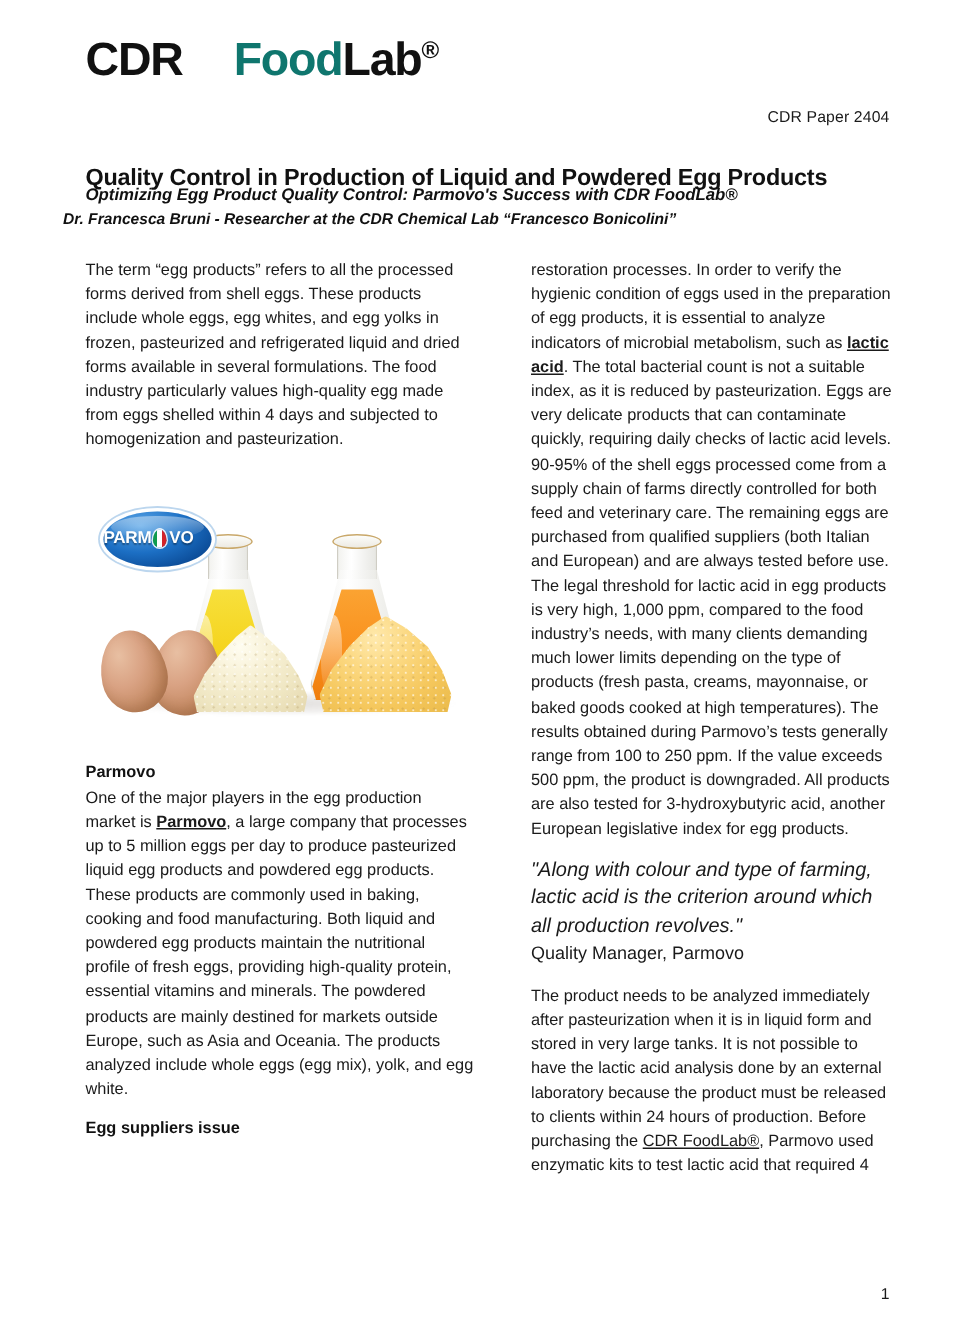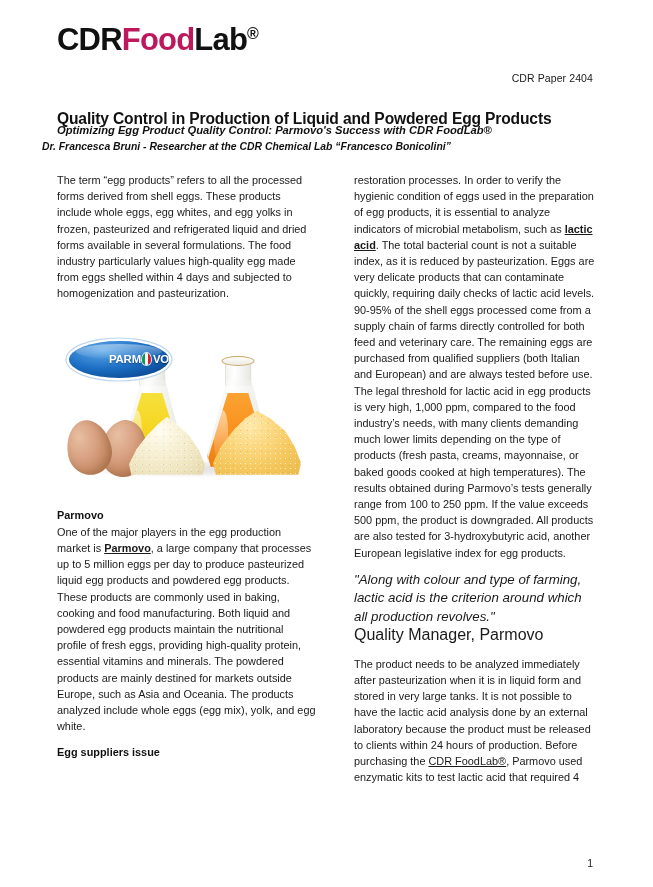--- a/index.html
+++ b/index.html
@@ -28,21 +28,21 @@
     position: absolute;
     left: 57px;
     top: 24px;
     font-size: 31px;
     font-weight: 700;
     letter-spacing: -0.8px;
     line-height: 1;
     white-space: nowrap;
   }
   .brand .b-cdr  { color: #111111; }
-  .brand .b-food { color: #be185d; }
+  .brand .b-food { color: #0f766e; margin-left: 34px; }
   .brand .b-lab  { color: #111111; }
   .brand .b-reg  { color: #111111; font-size: 16px; vertical-align: super; font-weight: 700; }
 
   .paper-code {
     position: absolute;
     right: 60px;
     top: 72px;
     font-size: 10.5px;
     color: #1a1a1a;
     letter-spacing: 0.1px;
@@ -123,21 +123,21 @@
   }
 
   .quote {
     font-size: 13.3px;
     line-height: 18.5px;
     font-style: italic;
     color: #1a1a1a;
     margin-bottom: 0 !important;
   }
   .quote-attr {
-    font-size: 16px;
+    font-size: 12px;
     line-height: 18.5px;
     color: #1a1a1a;
     margin-bottom: 11px !important;
   }
 
   
   .figure {
     position: relative;
     width: 259px;
     height: 182px;
@@ -155,27 +155,27 @@
     position: absolute;
     left: 18px; top: 148px;
     width: 228px; height: 16px;
     background: radial-gradient(ellipse at center, rgba(120,110,100,0.22) 0%, rgba(120,110,100,0.10) 48%, rgba(255,255,255,0) 72%);
     filter: blur(1px);
   }
   
   .logo-oval {
     position: absolute;
     left: 12px; top: 28px;
-    width: 100px; height: 37px;
+    width: 72px; height: 37px;
     border-radius: 50%;
     background: radial-gradient(ellipse at 34% 26%, #5ea8e8 0%, #1c6fc4 46%, #0c4d99 78%, #0a3f80 100%);
     box-shadow: 0 0 0 2.4px #ffffff, 0 0 0 3.6px #bcd6ee, 0 1px 3px rgba(0,0,0,0.30);
     display: flex;
     align-items: center;
-    justify-content: flex-end;
+    justify-content: flex-start;
   }
   .logo-oval::after {
     content: "";
     position: absolute;
     left: 7%; top: 8%;
     width: 86%; height: 42%;
     border-radius: 50%;
     background: linear-gradient(180deg, rgba(255,255,255,0.42), rgba(255,255,255,0.02));
     pointer-events: none;
   }

